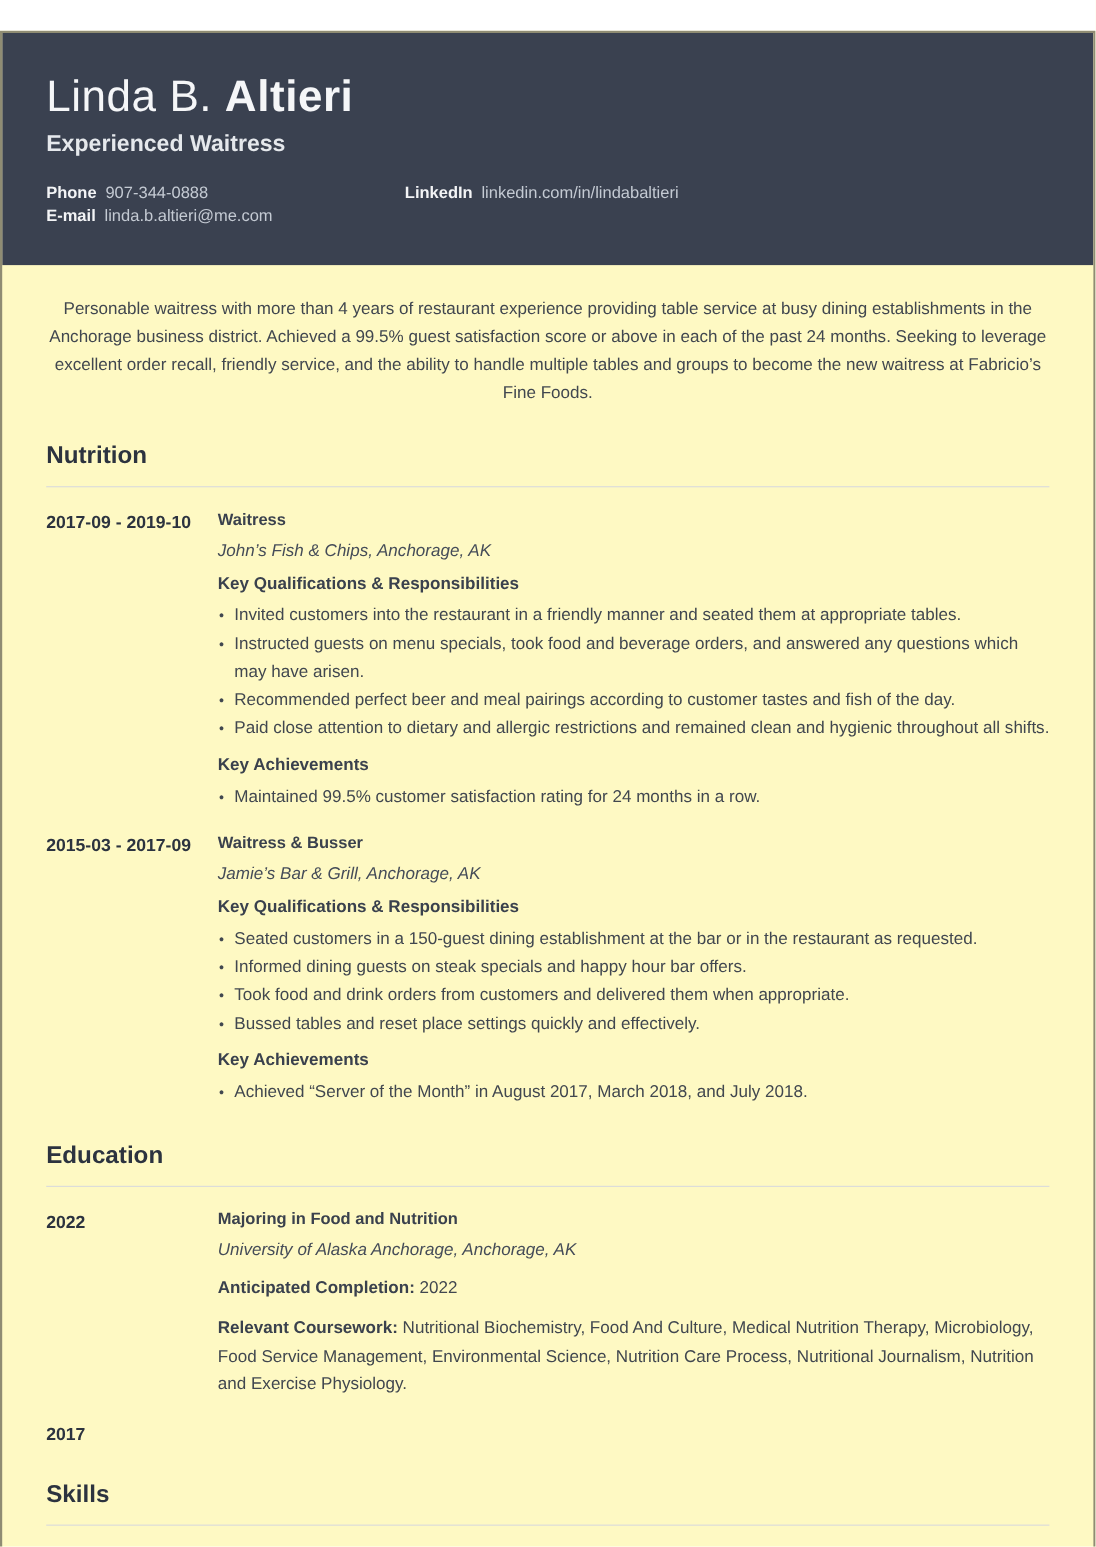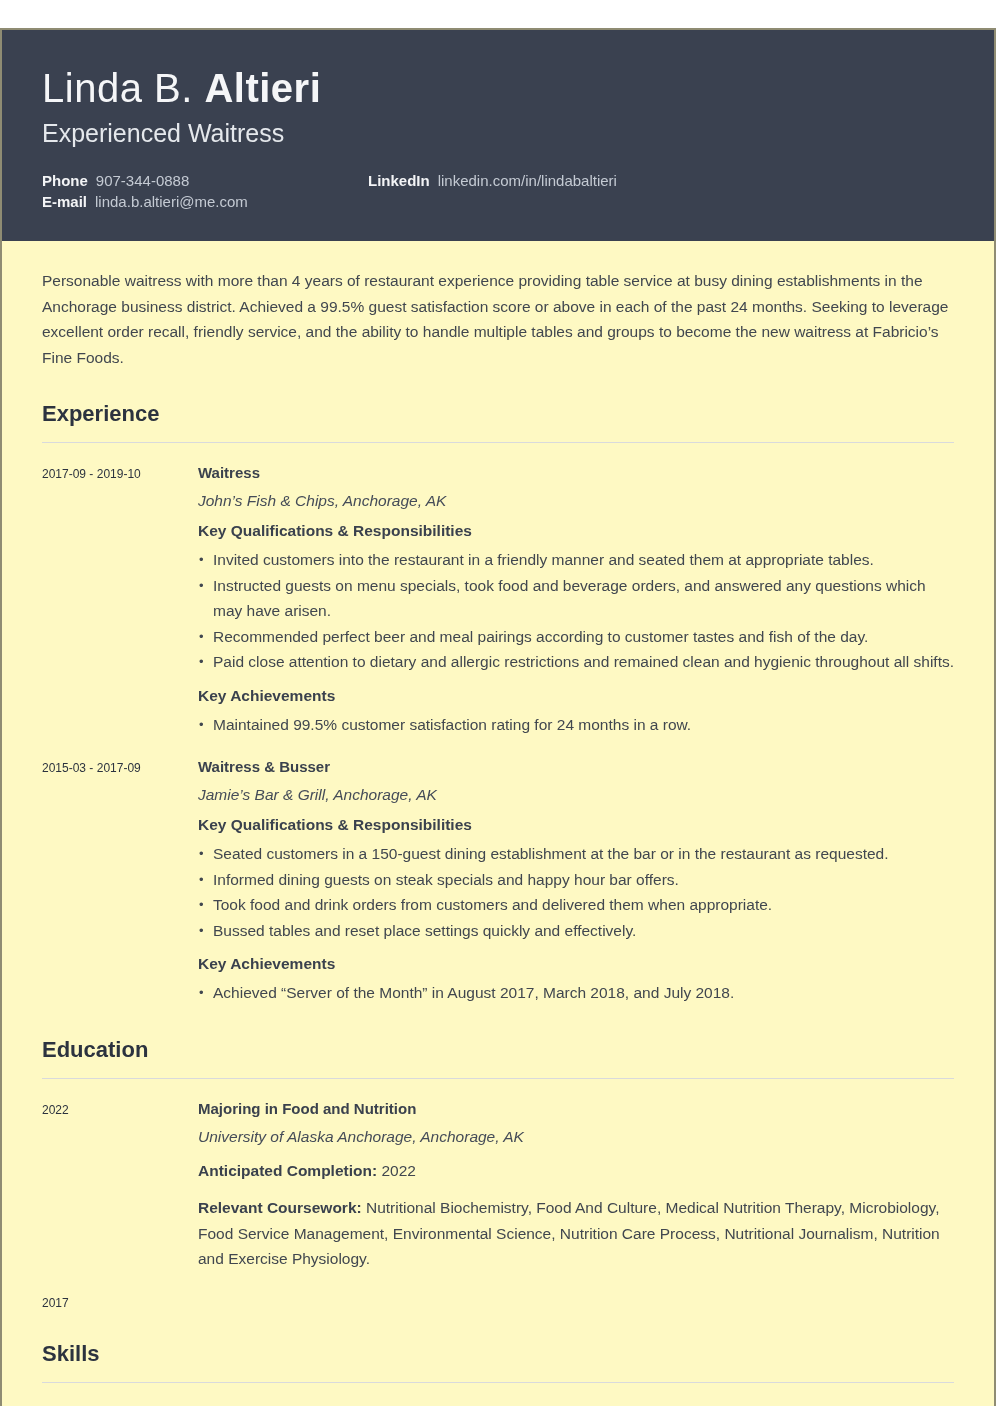--- a/index.html
+++ b/index.html
@@ -26,22 +26,22 @@
   .name {
     color: #f5f6f8;
     font-size: 40px;
     font-weight: 400;
     letter-spacing: 0.5px;
     line-height: 44px;
   }
   .name .last { font-weight: 700; }
   .subtitle {
     color: #e5e8ec;
-    font-size: 25px;
-    font-weight: 400;
+    font-size: 21px;
+    font-weight: 700;
     margin-top: 9px;
   }
   .contact-grid {
     margin-top: 24px;
     display: grid;
     grid-template-columns: 326px 1fr;
     grid-auto-rows: 17px;
     row-gap: 4px;
     font-size: 15px;
   }
@@ -49,37 +49,38 @@
   .contact-label { color: #f3f4f6; font-weight: 700; margin-right: 8px; }
   .contact-value { color: #c4cad3; font-weight: 400; }
 
   
   .main { padding: 0 40px; }
   .summary {
     margin-top: 27px;
     font-size: 15.5px;
     line-height: 25.5px;
     color: #41474f;
+    text-align: center;
   }
   .section-title {
     margin-top: 31px;
     font-size: 22px;
     font-weight: 700;
     color: #2c333f;
     padding-bottom: 15px;
     border-bottom: 1px solid #d9dadc;
   }
   .entry {
     display: grid;
     grid-template-columns: 156px 1fr;
     margin-top: 21px;
   }
   .entry-dates {
-    font-size: 12px;
-    font-weight: 400;
+    font-size: 16px;
+    font-weight: 700;
     color: #2c333f;
     padding-top: 3px;
   }
   .entry-title {
     font-size: 15px;
     font-weight: 700;
     color: #3a414d;
   }
   .entry-company {
     font-style: italic;
@@ -136,21 +137,21 @@
         <span class="contact-label">E-mail</span><span class="contact-value">linda.b.altieri@me.com</span>
       </div>
     </div>
   </header>
 
   <main class="main">
 
     <p class="summary">Personable waitress with more than 4 years of restaurant experience providing table service at busy dining establishments in the Anchorage business district. Achieved a 99.5% guest satisfaction score or above in each of the past 24 months. Seeking to leverage excellent order recall, friendly service, and the ability to handle multiple tables and groups to become the new waitress at Fabricio’s Fine Foods.</p>
 
     <section>
-      <h2 class="section-title">Experience</h2>
+      <h2 class="section-title">Nutrition</h2>
 
       <div class="entry">
         <div class="entry-dates">2017-09 - 2019-10</div>
         <div class="entry-content">
           <h3 class="entry-title">Waitress</h3>
           <div class="entry-company">John’s Fish &amp; Chips, Anchorage, AK</div>
           <div class="entry-subhead">Key Qualifications &amp; Responsibilities</div>
           <ul class="bullets">
             <li>Invited customers into the restaurant in a friendly manner and seated them at appropriate tables.</li>
             <li>Instructed guests on menu specials, took food and beverage orders, and answered any questions which may have arisen.</li>

